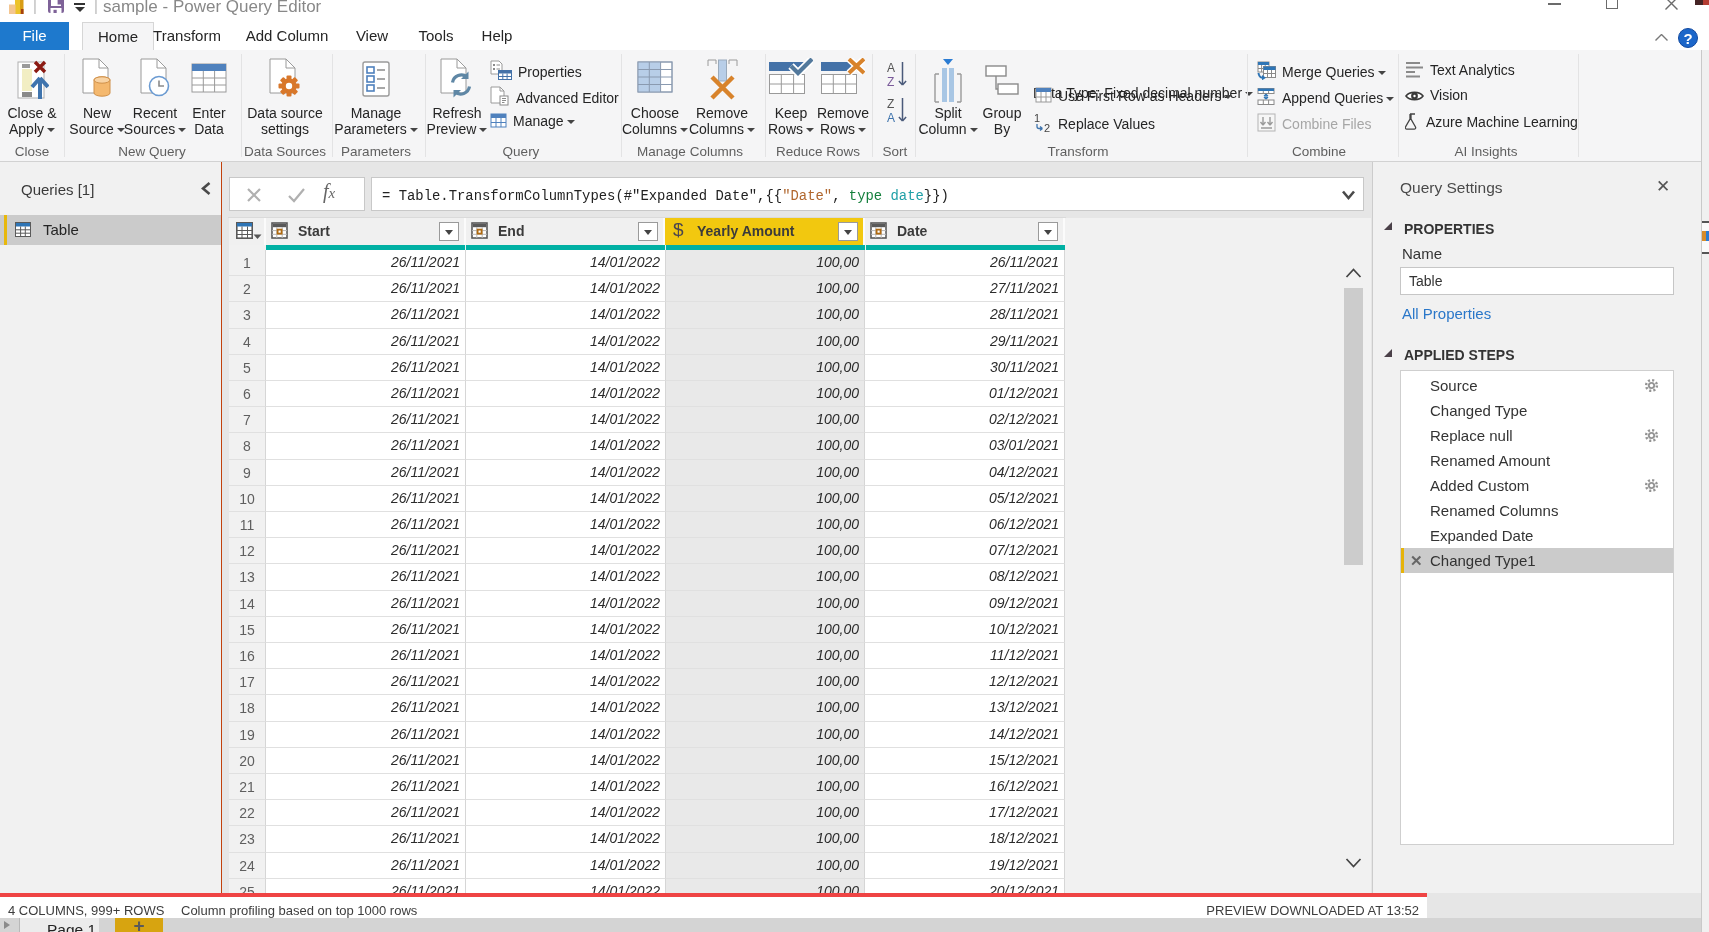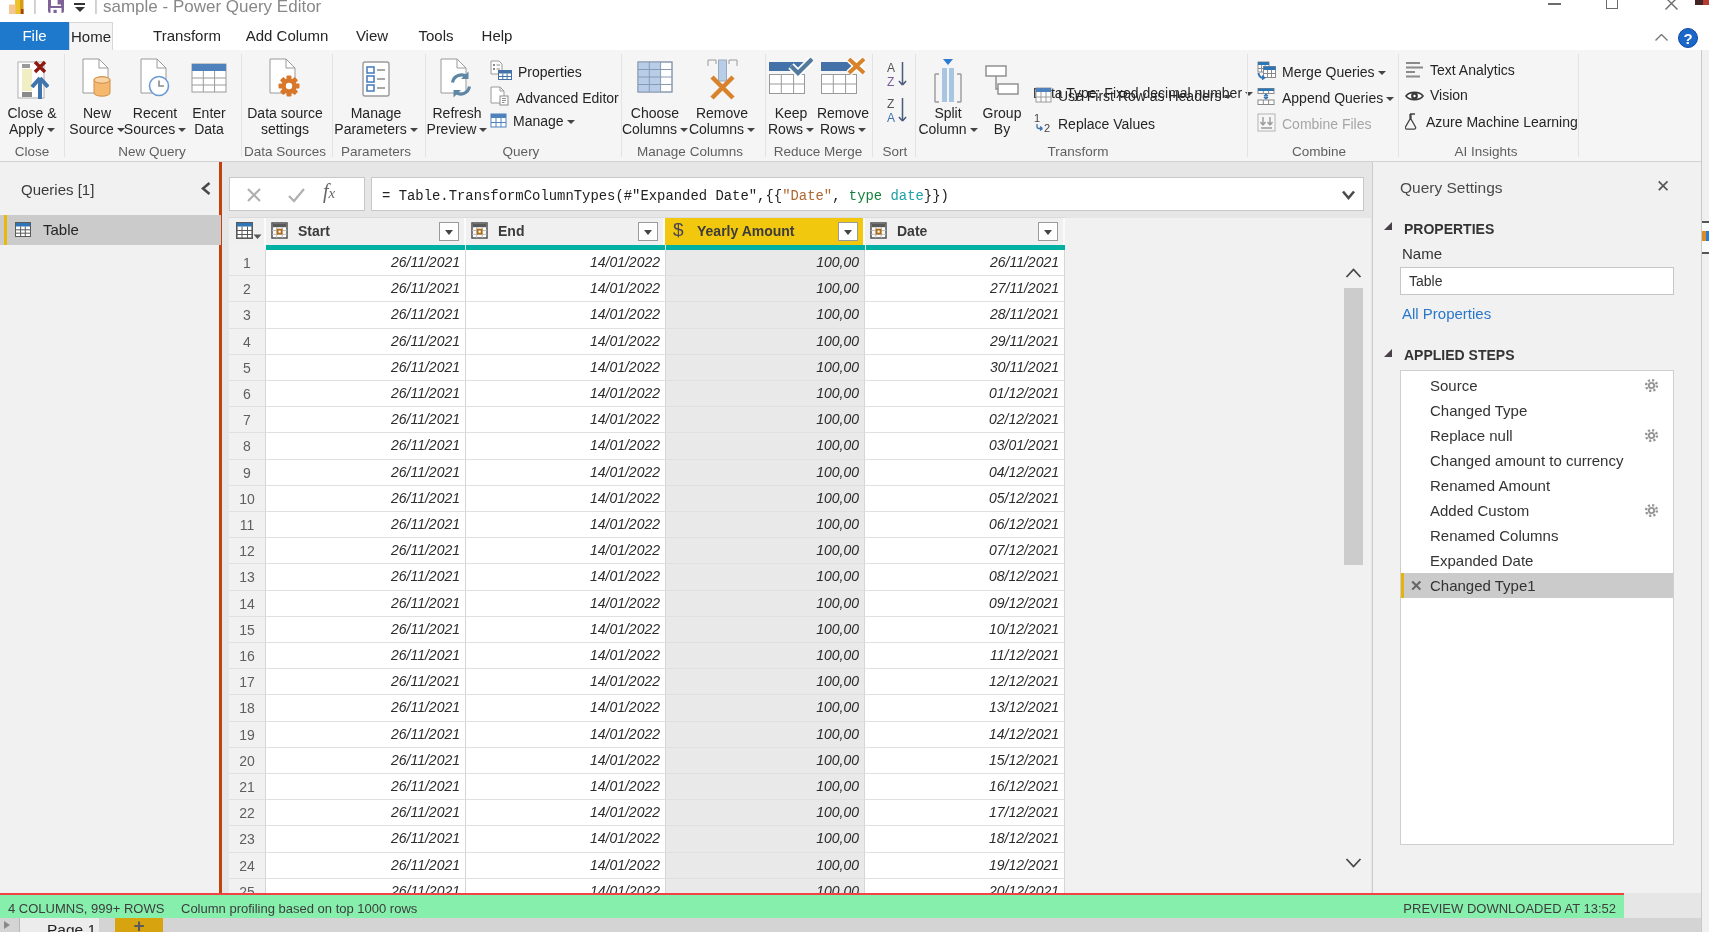--- a/index.html
+++ b/index.html
@@ -10,35 +10,35 @@
 
   
   .titlebar { left:0; top:0; width:1709px; height:22px; background:#ffffff; }
   .title-text { left:103px; top:-3px; font-size:17px; color:#888888; }
   .tb-sep { color:#b9b9b9; font-size:15px; top:-3px; }
 
   
   .menubar { left:0; top:22px; width:1709px; height:28px; background:#ffffff; }
   .mtab { position:absolute; top:0; height:28px; line-height:27px; font-size:15px; color:#252525; text-align:center; }
   .mtab.file { left:0; width:69px; background:#1e79cd; color:#ffffff; }
-  .mtab.home { left:69px; width:44px; background:#f5f5f6; border:1px solid #d6d6d6; border-bottom:none; }
+  .mtab.home { left:82px; width:72px; background:#f5f5f6; border:1px solid #d6d6d6; border-bottom:none; }
 
   
   .ribbon { left:0; top:50px; width:1709px; height:112px; background:#f5f5f6; border-bottom:1px solid #d2d2d2; }
   .rsep { position:absolute; top:4px; width:1px; height:103px; background:#e3e3e4; }
   .rlabel { position:absolute; top:94px; height:18px; font-size:13.5px; color:#5f5f5f; text-align:center; white-space:nowrap; }
   .bigbtn { position:absolute; top:8px; height:90px; text-align:center; font-size:14px; color:#252525; white-space:nowrap; }
   .bigbtn .bicon { position:absolute; top:0; left:0; width:100%; height:46px; text-align:center; }
   .bigbtn .bcap { position:absolute; top:48px; left:0; width:100%; text-align:center; line-height:15.5px; }
   .smallbtn { position:absolute; height:17px; font-size:14px; color:#252525; white-space:nowrap; }
   .smallbtn svg { vertical-align:-3px; margin-right:6px; }
   .caret { display:inline-block; width:0; height:0; border-left:4px solid transparent; border-right:4px solid transparent; border-top:4px solid #444; vertical-align:2px; margin-left:3px; }
 
   
-  .leftpanel { left:0; top:162px; width:222px; height:731px; background:#f1f1f1; border-right:3px solid #c2410c; }
+  .leftpanel { left:0; top:162px; width:222px; height:731px; background:#f1f1f1; border-right:1px solid #c2410c; }
   .qtitle { position:absolute; left:21px; top:19px; font-size:15px; color:#3a3a3a; }
   .qrow { position:absolute; left:0; top:53px; width:221px; height:30px; background:#cbcbcb; }
   .qrow .ybar { position:absolute; left:4px; top:0; width:3px; height:30px; background:#e8b80c; }
   .qrow .label { position:absolute; left:43px; top:6px; font-size:15px; color:#252525; }
 
   
   .fxbox { left:229px; top:177px; width:136px; height:34px; background:#ffffff; border:1px solid #c8c8c8; }
   .fxinput { left:371px; top:177px; width:993px; height:34px; background:#ffffff; border:1px solid #c8c8c8; font-family:"Liberation Mono", monospace; font-size:13.9px; color:#222; line-height:37px; padding-left:10px; white-space:pre; }
   .fxchevron { left:1342px; top:190px; }
 
@@ -72,21 +72,21 @@
   .rp-link { position:absolute; left:29px; font-size:15px; color:#2a77c9; }
   .steps { position:absolute; left:27px; top:208px; width:274px; height:475px; background:#ffffff; border:1px solid #cfcfcf; padding-top:2px; }
   .step { position:relative; height:25px; font-size:15px; color:#333; line-height:25px; }
   .step .txt { position:absolute; left:29px; }
   .step .gear { position:absolute; right:14px; top:5px; }
   .step.sel { background:#cbcbcb; }
   .step.sel .ybar { position:absolute; left:0; top:0; width:3px; height:100%; background:#e6b30a; }
   .step .xmark { position:absolute; left:9px; top:0; color:#666; font-size:15px; font-weight:bold; }
 
   
-  .statusbar { left:0; top:893px; width:1624px; height:25px; background:#86efac; border-top:2px solid #ef4444; font-size:13px; color:#3d3d3d; }
+  .statusbar { left:0; top:893px; width:1427px; height:25px; background:#ffffff; border-top:4px solid #ef4444; font-size:13px; color:#3d3d3d; }
   .statusbar .s1 { position:absolute; left:8px; top:6px; }
   .statusbar .s2 { position:absolute; left:181px; top:6px; }
   .statusbar .s3 { position:absolute; right:8px; top:6px; }
 
   
   .bottomstrip { left:0; top:918px; width:1709px; height:23px; background:#d4d4d4; }
   .bs-arrow { position:absolute; left:4px; top:3px; width:0; height:0; border-top:4.5px solid transparent; border-bottom:4.5px solid transparent; border-left:6px solid #8a8a8a; }
   .bs-sep { position:absolute; left:19px; top:0; width:1px; height:14px; background:#b8b8b8; }
   .bs-tab { position:absolute; left:20px; top:0; width:79px; height:14px; background:#ececec; font-size:15.5px; color:#222; text-align:left; padding-left:27px; line-height:23px; }
   .bs-plus { position:absolute; left:115px; top:0; width:48px; height:14px; background:#d7a410; color:#5a5a5a; text-align:center; font-size:19px; font-weight:bold; line-height:16px; }
@@ -278,21 +278,21 @@
       <div class="bigbtn" style="left:788px; width:110px;">
         <div class="bicon"><svg width="44" height="38" viewBox="0 0 44 38">
             <rect x="0" y="4" width="36" height="9" fill="#4472a8"></rect>
             <rect x="0.5" y="16.5" width="35" height="19" fill="#fff" stroke="#9a9a9a"></rect>
             <path d="M12.3 16.5 v19 M24.6 16.5 v19 M0.5 26 h35" stroke="#9a9a9a"></path>
             <path d="M28 1 L43 15 M43 1 L28 15" stroke="#fff" stroke-width="7" fill="none"></path>
             <path d="M28 1 L43 15 M43 1 L28 15" stroke="#d8832b" stroke-width="4" fill="none"></path>
           </svg></div>
         <div class="bcap">Remove<br>Rows<span class="caret"></span></div>
       </div>
-      <div class="rlabel" style="left:748px; width:140px;">Reduce Merge</div>
+      <div class="rlabel" style="left:748px; width:140px;">Reduce Rows</div>
       <div class="rsep" style="left:872px;"></div>
       <div class="abs" style="left:886px; top:10px;"><svg width="24" height="28" viewBox="0 0 24 28">
           <text x="1" y="12" font-size="12" fill="#555" font-family="Liberation Sans">A</text>
           <text x="1" y="26" font-size="12" fill="#7a5a9a" font-family="Liberation Sans">Z</text>
           <path d="M16.5 2 v22 M16.5 25 l-3.6-4 M16.5 25 l3.6-4" stroke="#4a5a7a" stroke-width="1.5" fill="none"></path>
         </svg></div>
       <div class="abs" style="left:886px; top:46px;"><svg width="24" height="28" viewBox="0 0 24 28">
           <text x="1" y="12" font-size="12" fill="#555" font-family="Liberation Sans">Z</text>
           <text x="1" y="26" font-size="12" fill="#3f74ad" font-family="Liberation Sans">A</text>
           <path d="M16.5 2 v22 M16.5 25 l-3.6-4 M16.5 25 l3.6-4" stroke="#4a5a7a" stroke-width="1.5" fill="none"></path>
@@ -658,23 +658,20 @@
         </div>
         <div class="step">
           <span class="txt">Replace null</span>
           <svg class="gear" width="15" height="15" viewBox="0 0 15 15">
             <circle cx="7.5" cy="7.5" r="3.6" fill="#949494"></circle>
             <circle cx="7.5" cy="7.5" r="5.4" fill="none" stroke="#949494" stroke-width="2.4" stroke-dasharray="2.1 2.14"></circle>
             <circle cx="7.5" cy="7.5" r="1.7" fill="#fff"></circle>
           </svg>
         </div>
         <div class="step">
-          <span class="txt">Changed amount to currency</span>
-        </div>
-        <div class="step">
           <span class="txt">Renamed Amount</span>
         </div>
         <div class="step">
           <span class="txt">Added Custom</span>
           <svg class="gear" width="15" height="15" viewBox="0 0 15 15">
             <circle cx="7.5" cy="7.5" r="3.6" fill="#949494"></circle>
             <circle cx="7.5" cy="7.5" r="5.4" fill="none" stroke="#949494" stroke-width="2.4" stroke-dasharray="2.1 2.14"></circle>
             <circle cx="7.5" cy="7.5" r="1.7" fill="#fff"></circle>
           </svg>
         </div>

